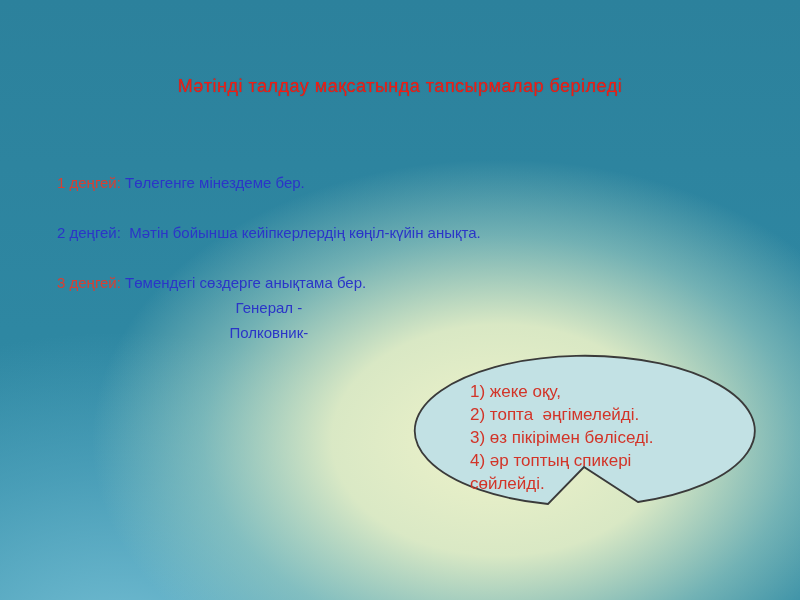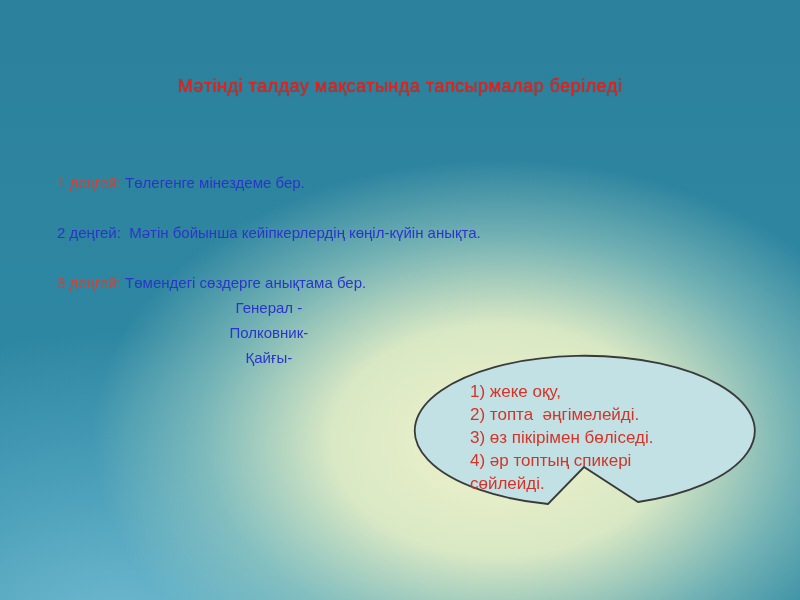--- a/index.html
+++ b/index.html
@@ -79,21 +79,20 @@
       <span class="task-label red">1 деңгей:</span><span class="task-text"> Төлегенге мінездеме бер.</span>
     </div>
     <div class="task">
       <span class="task-label blue">2 деңгей:</span><span class="task-text">  Мәтін бойынша кейіпкерлердің көңіл-күйін анықта.</span>
     </div>
     <div class="task last">
       <span class="task-label red">3 деңгей:</span><span class="task-text"> Төмендегі сөздерге анықтама бер.</span>
     </div>
     <div class="term">Генерал -</div>
     <div class="term">Полковник-</div>
-    <div class="term">Қайғы-</div>
   </div>
 
   <svg class="bubble-svg" viewBox="0 0 800 600" xmlns="http://www.w3.org/2000/svg">
     <path class="bubble-shape" d="M 638 502 A 170 75 0 1 0 548 504 L 584 467 Z"></path>
   </svg>
 
   <div class="bubble-text">
     <div class="bubble-line">1) жеке оқу,</div>
     <div class="bubble-line">2) топта  әңгімелейді.</div>
     <div class="bubble-line">3) өз пікірімен бөліседі.</div>

